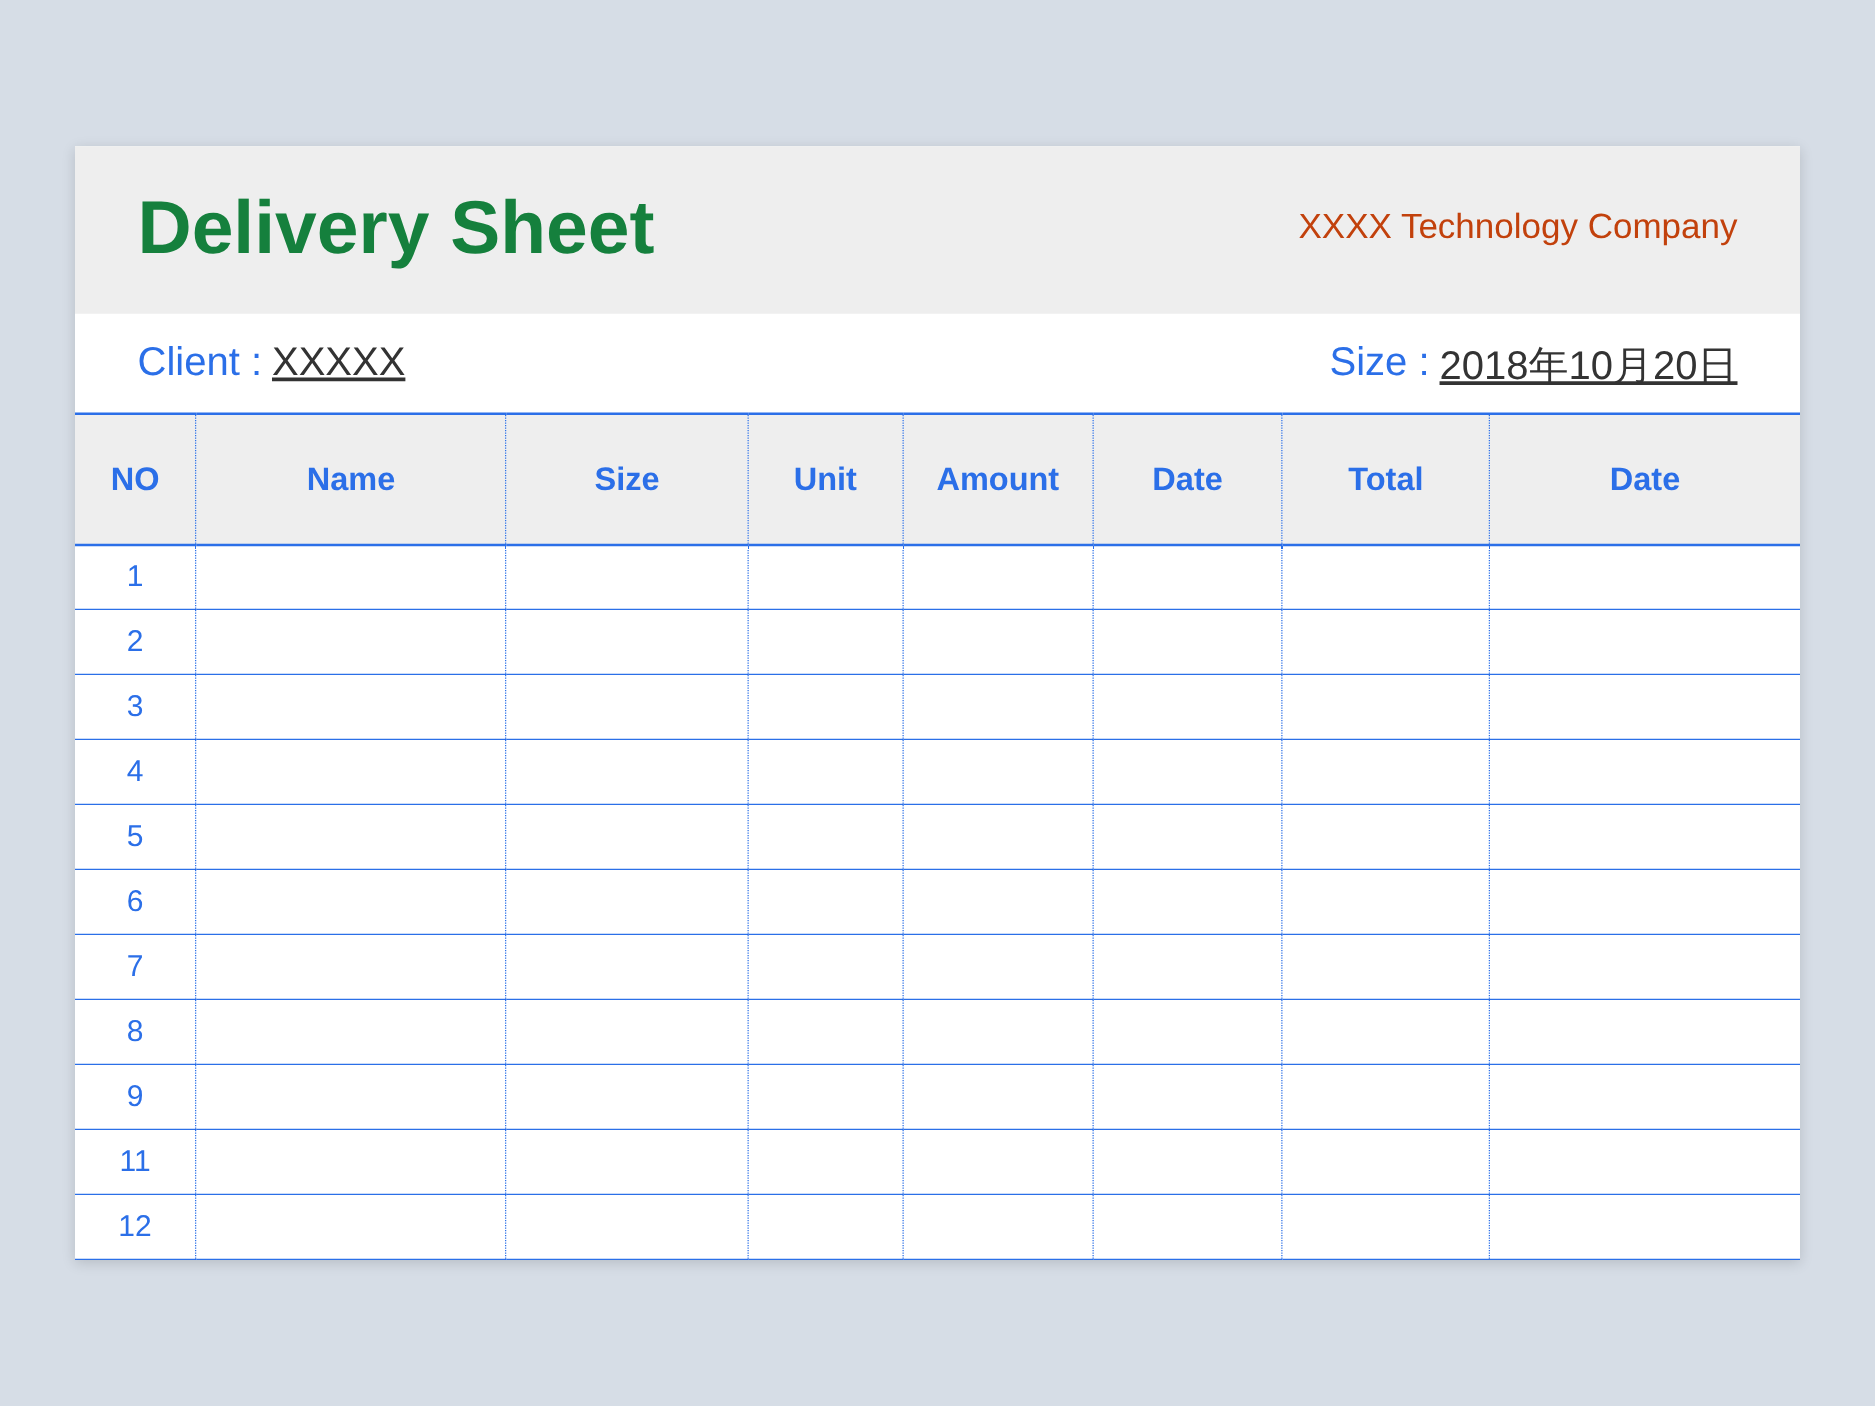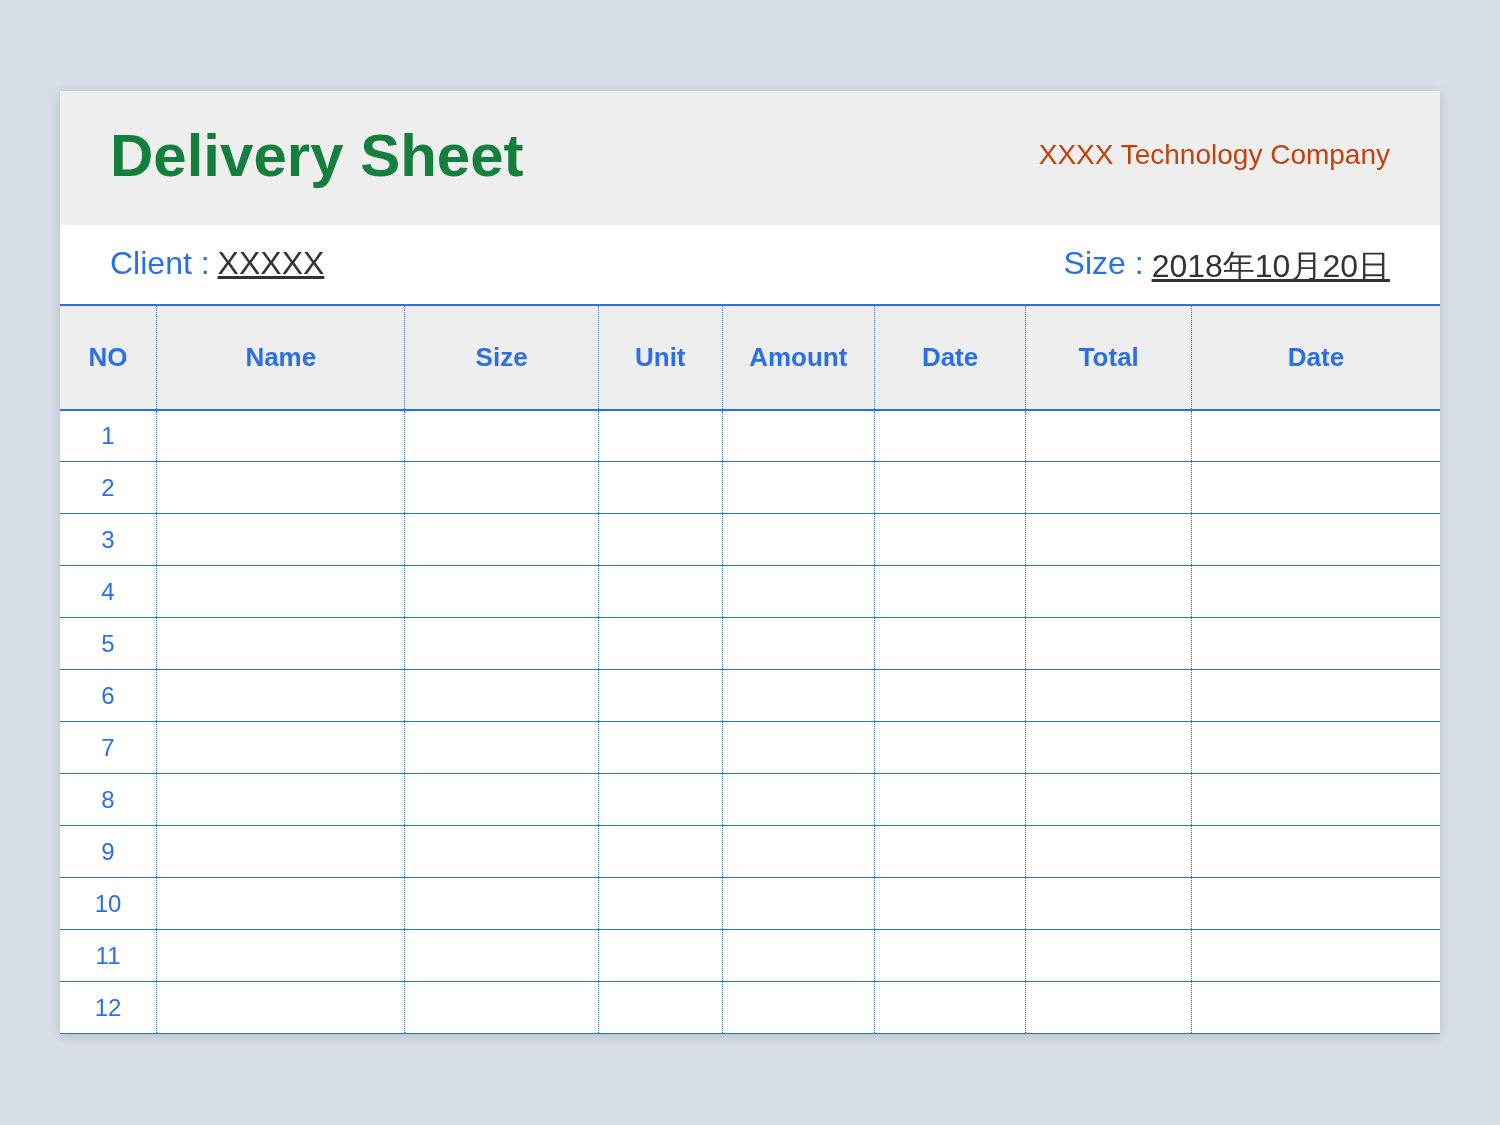--- a/index.html
+++ b/index.html
@@ -230,30 +230,20 @@
             <td class="no-cell">9</td>
             <td></td>
             <td></td>
             <td></td>
             <td></td>
             <td></td>
             <td></td>
             <td></td>
           </tr>
           <tr>
-            <td class="no-cell">10</td>
-            <td></td>
-            <td></td>
-            <td></td>
-            <td></td>
-            <td></td>
-            <td></td>
-            <td></td>
-          </tr>
-          <tr>
             <td class="no-cell">11</td>
             <td></td>
             <td></td>
             <td></td>
             <td></td>
             <td></td>
             <td></td>
             <td></td>
           </tr>
           <tr>

